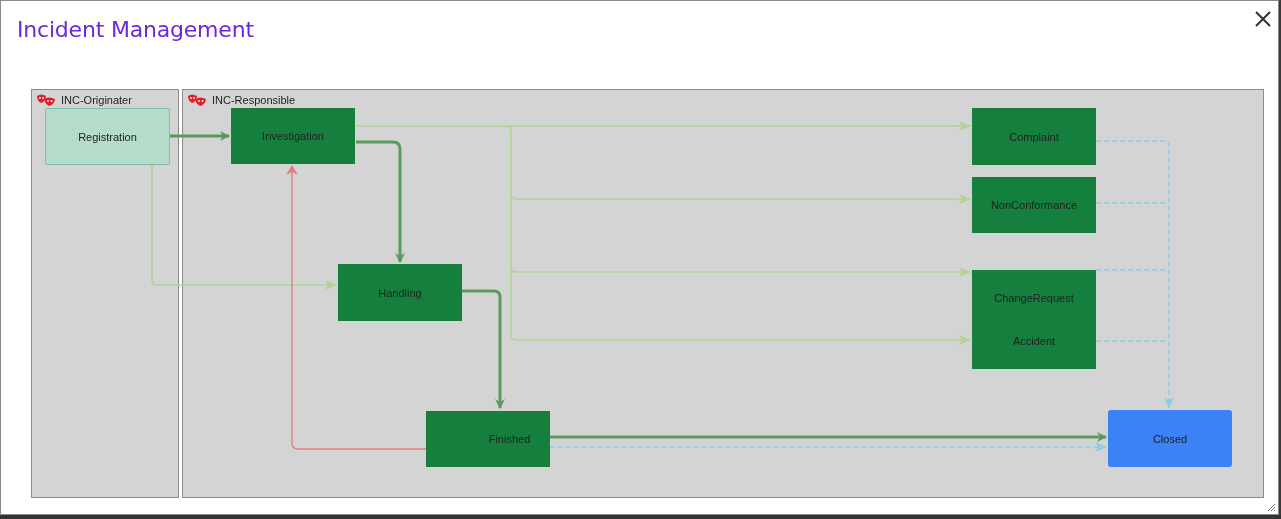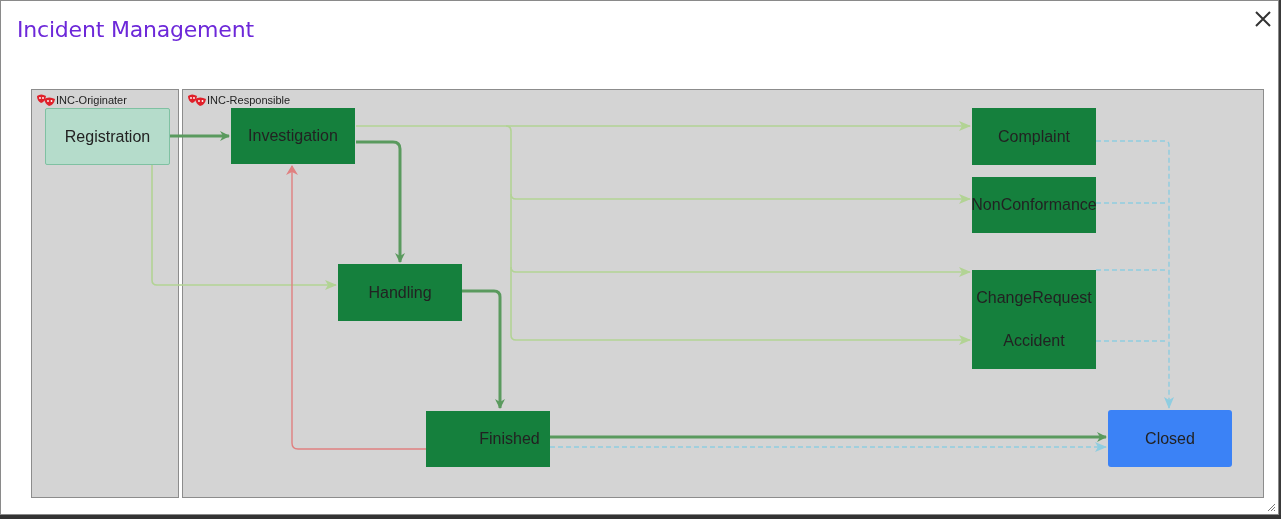--- a/index.html
+++ b/index.html
@@ -17,27 +17,27 @@
     font-size:22px; color:#6d28d9; font-family:"DejaVu Sans", sans-serif; font-weight:normal;
     letter-spacing:-0.2px;
   }
   .close-btn {
     position:absolute; left:1251px; top:7px; width:22px; height:22px; cursor:pointer;
   }
   .lane {
     position:absolute; background:#d4d4d4; border:1px solid #8c8c8c; box-sizing:border-box;
   }
   .lane-header {
-    position:absolute; left:4px; top:2px; height:16px; display:flex; align-items:center; 
+    position:absolute; left:4px; top:2px; height:16px; display:flex; align-items:center; gap:5px;
     font-size:11px; color:#222;
   }
   .lane-icon { width:20px; height:14px; }
   .node {
     position:absolute; display:flex; align-items:center; justify-content:center;
-    font-size:16px; color:#222; box-sizing:border-box; cursor:pointer;
+    font-size:11px; color:#222; box-sizing:border-box; cursor:pointer;
   }
   .node.yellow { background:#15803d; }
   .node.green { background:#b5dccb; border:1px solid #7fc1a2; border-radius:2px; }
   .node.blue { background:#3b82f6; border-radius:3px; }
   svg.edges { position:absolute; left:0; top:0; width:1281px; height:519px; pointer-events:none; }
   .resize-grip { position:absolute; left:1266px; top:502px; width:10px; height:10px; }
   .taskbar { position:absolute; left:0; top:515px; width:1281px; height:4px; background:#333; }
 </style>
 </head>
 <body>

